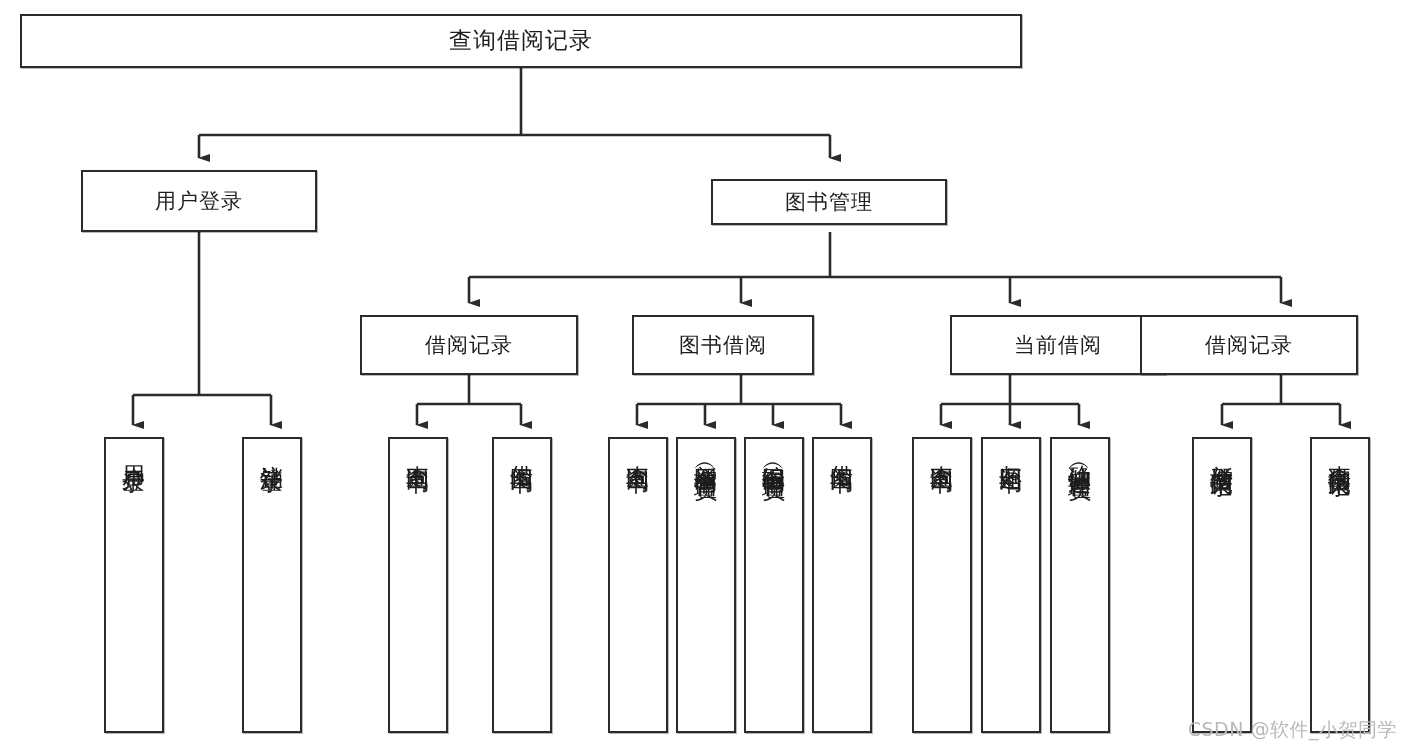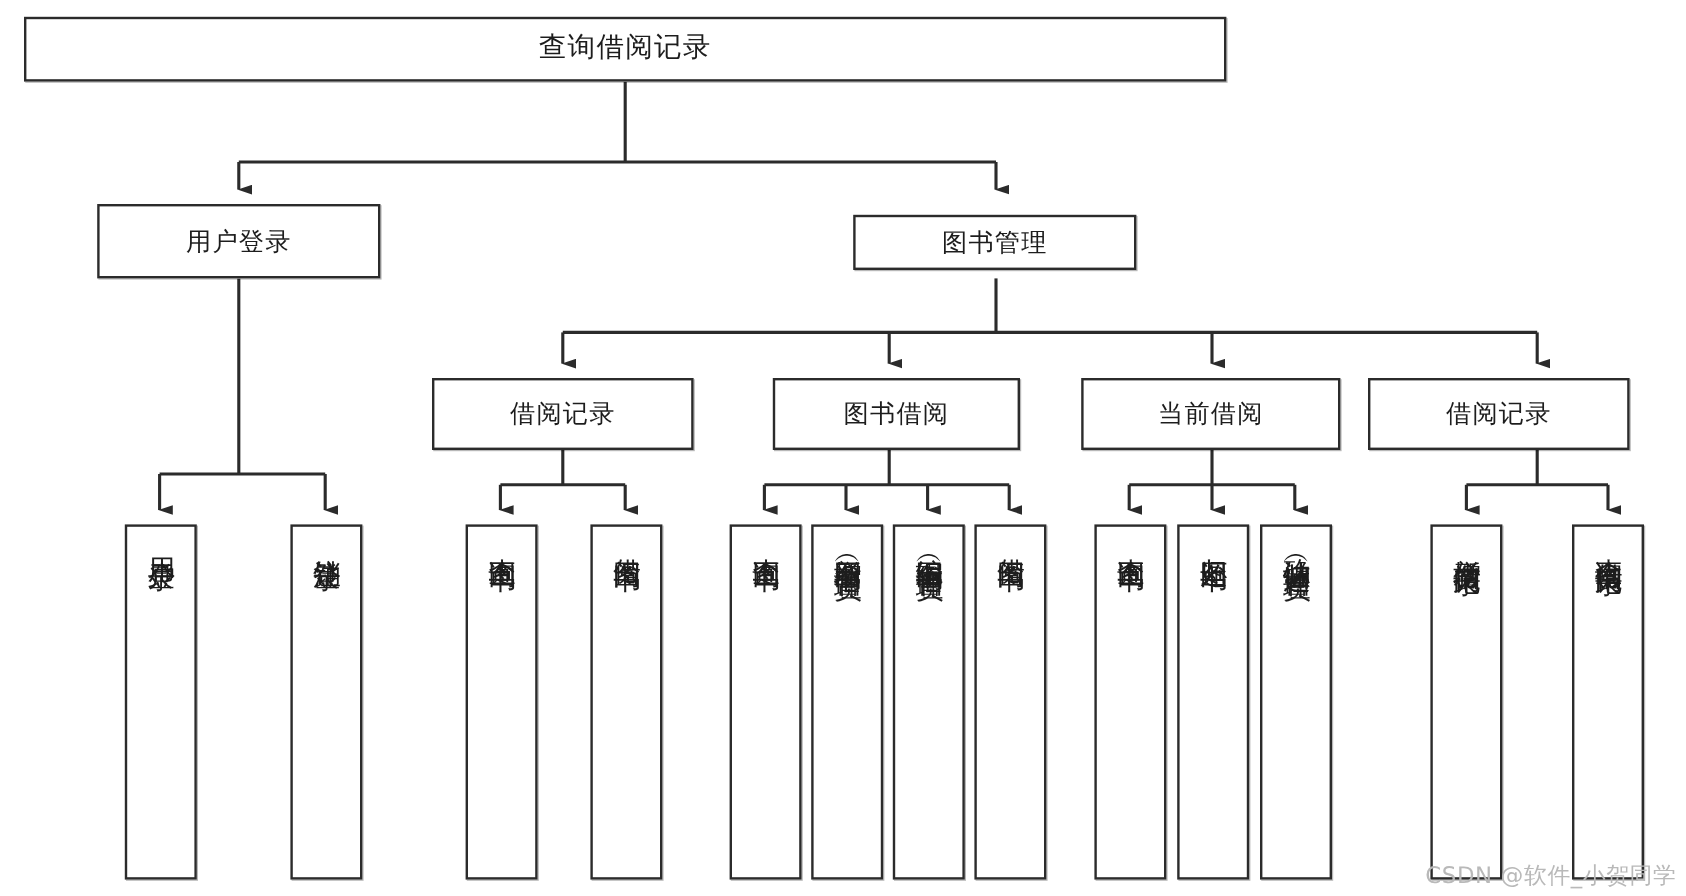--- a/index.html
+++ b/index.html
@@ -130,24 +130,24 @@
   <div class="node" style="left:81px;top:170px;width:236px;height:62px;">
     <span class="lbl">用户登录</span>
   </div>
   <div class="node" style="left:711px;top:179px;width:236px;height:46px;">
     <span class="lbl">图书管理</span>
   </div>
 
   <div class="node" style="left:360px;top:315px;width:218px;height:60px;">
     <span class="lbl">借阅记录</span>
   </div>
-  <div class="node" style="left:632px;top:315px;width:206px;height:60px;margin-left:12px;">
+  <div class="node" style="left:632px;top:315px;width:182px;height:60px;">
     <span class="lbl">图书借阅</span>
   </div>
-  <div class="node" style="left:901px;top:315px;width:216px;height:60px;">
+  <div class="node" style="left:950px;top:315px;width:216px;height:60px;">
     <span class="lbl">当前借阅</span>
   </div>
   <div class="node" style="left:1140px;top:315px;width:218px;height:60px;">
     <span class="lbl">借阅记录</span>
   </div>
 
   <div class="node vert" style="left:104px;top:437px;width:60px;height:296px;">
     <span class="lbl">用户登录</span>
   </div>
   <div class="node vert" style="left:242px;top:437px;width:60px;height:296px;">

